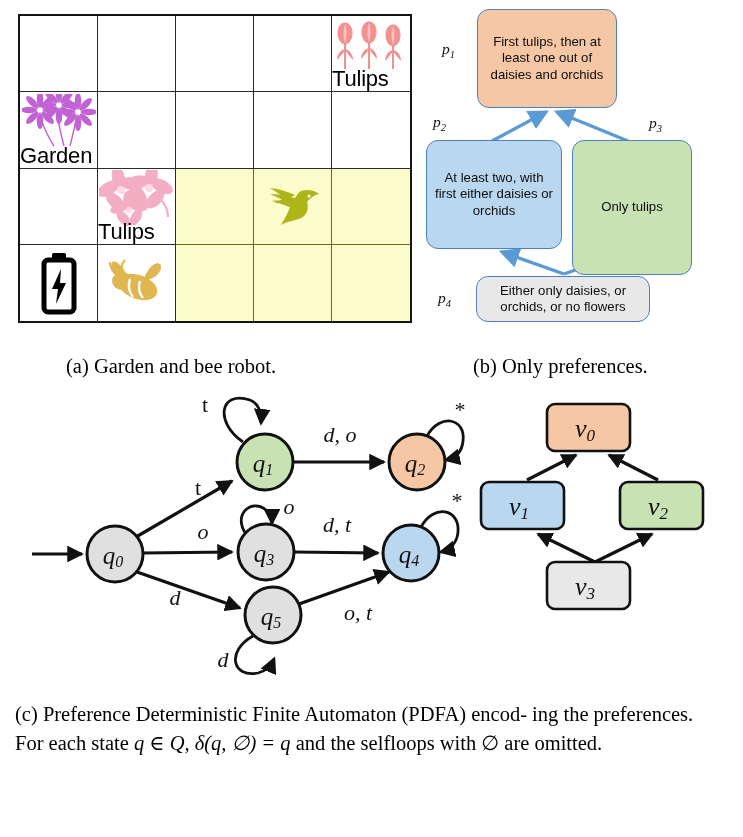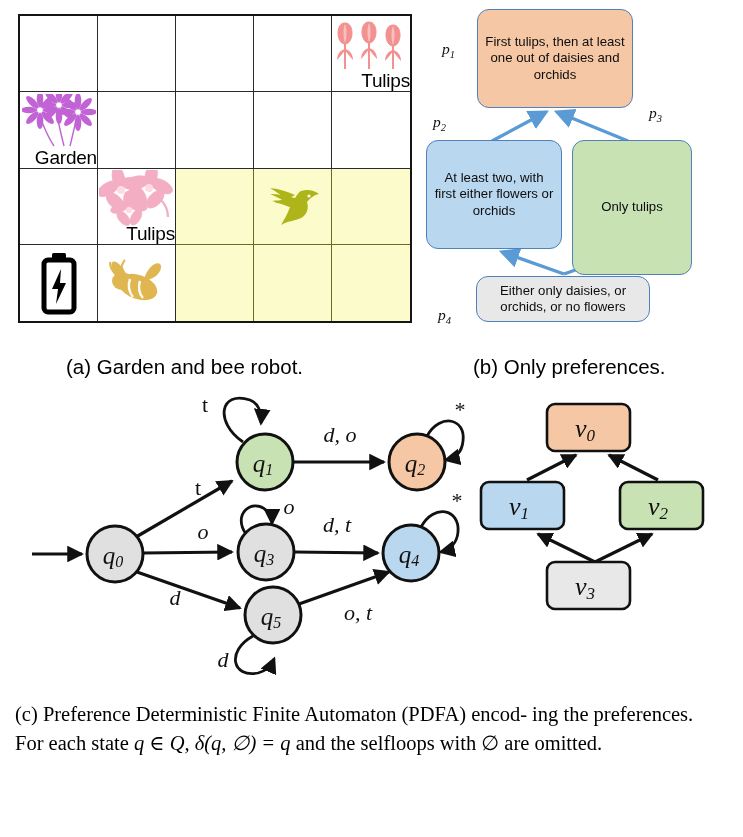--- a/index.html
+++ b/index.html
@@ -46,23 +46,23 @@
   .gcell.yellow {
     background: #fbfbcc;
     border-right-color: #6a6a20;
     border-bottom-color: #6a6a20;
   }
   .cell-label {
     position: absolute;
     left: 0;
     right: 0;
     bottom: 1px;
-    text-align: right;
+    text-align: left;
     font-family: "Liberation Sans", sans-serif;
-    font-size: 19px;
+    font-size: 22px;
     color: #000;
     line-height: 1;
     letter-spacing: -0.2px;
   }
   .cell-art {
     position: absolute;
     left: 0; right: 0; top: 2px;
     display: flex;
     align-items: center;
     justify-content: center;
@@ -89,53 +89,53 @@
     align-items: center;
     justify-content: center;
     text-align: center;
     font-family: "Liberation Sans", sans-serif;
     font-size: 13.2px;
     line-height: 1.22;
     color: #0d0d0d;
     padding: 3px 6px;
     z-index: 3;
   }
-  #pbox-p1 { left: 57px;  top: 3px;   width: 156px; height: 99px;  background: #f6c7a4; }
+  #pbox-p1 { left: 57px;  top: 3px;   width: 140px; height: 99px;  background: #f6c7a4; }
   #pbox-p2 { left: 6px;   top: 134px; width: 136px; height: 109px; background: #b9d7ef; }
   #pbox-p3 { left: 152px; top: 134px; width: 120px; height: 135px; background: #c9e2b4; }
   #pbox-p4 { left: 56px;  top: 270px; width: 174px; height: 46px;  background: #e8e8e8; justify-content: flex-end; }
 
   .plabel {
     position: absolute;
     font-family: "Liberation Serif", "DejaVu Serif", serif;
     font-style: italic;
     font-size: 15.5px;
     color: #111;
     z-index: 4;
   }
   .plabel sub {
     font-size: 10.5px;
     font-style: italic;
   }
   #plabel-p1 { left: 22px;  top: 34px; }
   #plabel-p2 { left: 13px;  top: 107px; text-align: center; }
-  #plabel-p3 { left: 229px; top: 98px; }
-  #plabel-p4 { left: 18px;  top: 300px; }
+  #plabel-p3 { left: 229px; top: 108px; }
+  #plabel-p4 { left: 18px;  top: 283px; }
 
   #pref-arrows {
     position: absolute;
     inset: 0;
     z-index: 1;
     overflow: visible;
   }
 
   
   .subcaption {
     position: absolute;
-    font-family: Liberation Sans, sans-serif;
+    font-family: Liberation Serif, serif;
     font-size: 20.5px;
     color: #000;
     white-space: nowrap;
   }
   #cap-a { left: 66px;  top: 355px; }
   #cap-b { left: 473px; top: 355px; }
 
   
   #panel-c {
     position: absolute;
@@ -414,21 +414,21 @@
       <path d="M208,135 L137,106"></path>
       <path d="M144,268 L82,246"></path>
       <path d="M144,268 L206,246"></path>
     </g>
   </svg>
 
   <div class="pbox" id="pbox-p1">
     <span>First tulips, then at least one out of daisies and orchids</span>
   </div>
   <div class="pbox" id="pbox-p2">
-    <span>At least two, with first either flowers or orchids</span>
+    <span>At least two, with first either daisies or orchids</span>
   </div>
   <div class="pbox" id="pbox-p3">
     <span>Only tulips</span>
   </div>
   <div class="pbox" id="pbox-p4">
     <span>Either only daisies, or orchids, or no flowers</span>
   </div>
 
   <div class="plabel" id="plabel-p1"><span>p</span><sub>1</sub></div>
   <div class="plabel" id="plabel-p2"><span>p</span><sub>2</sub></div>

